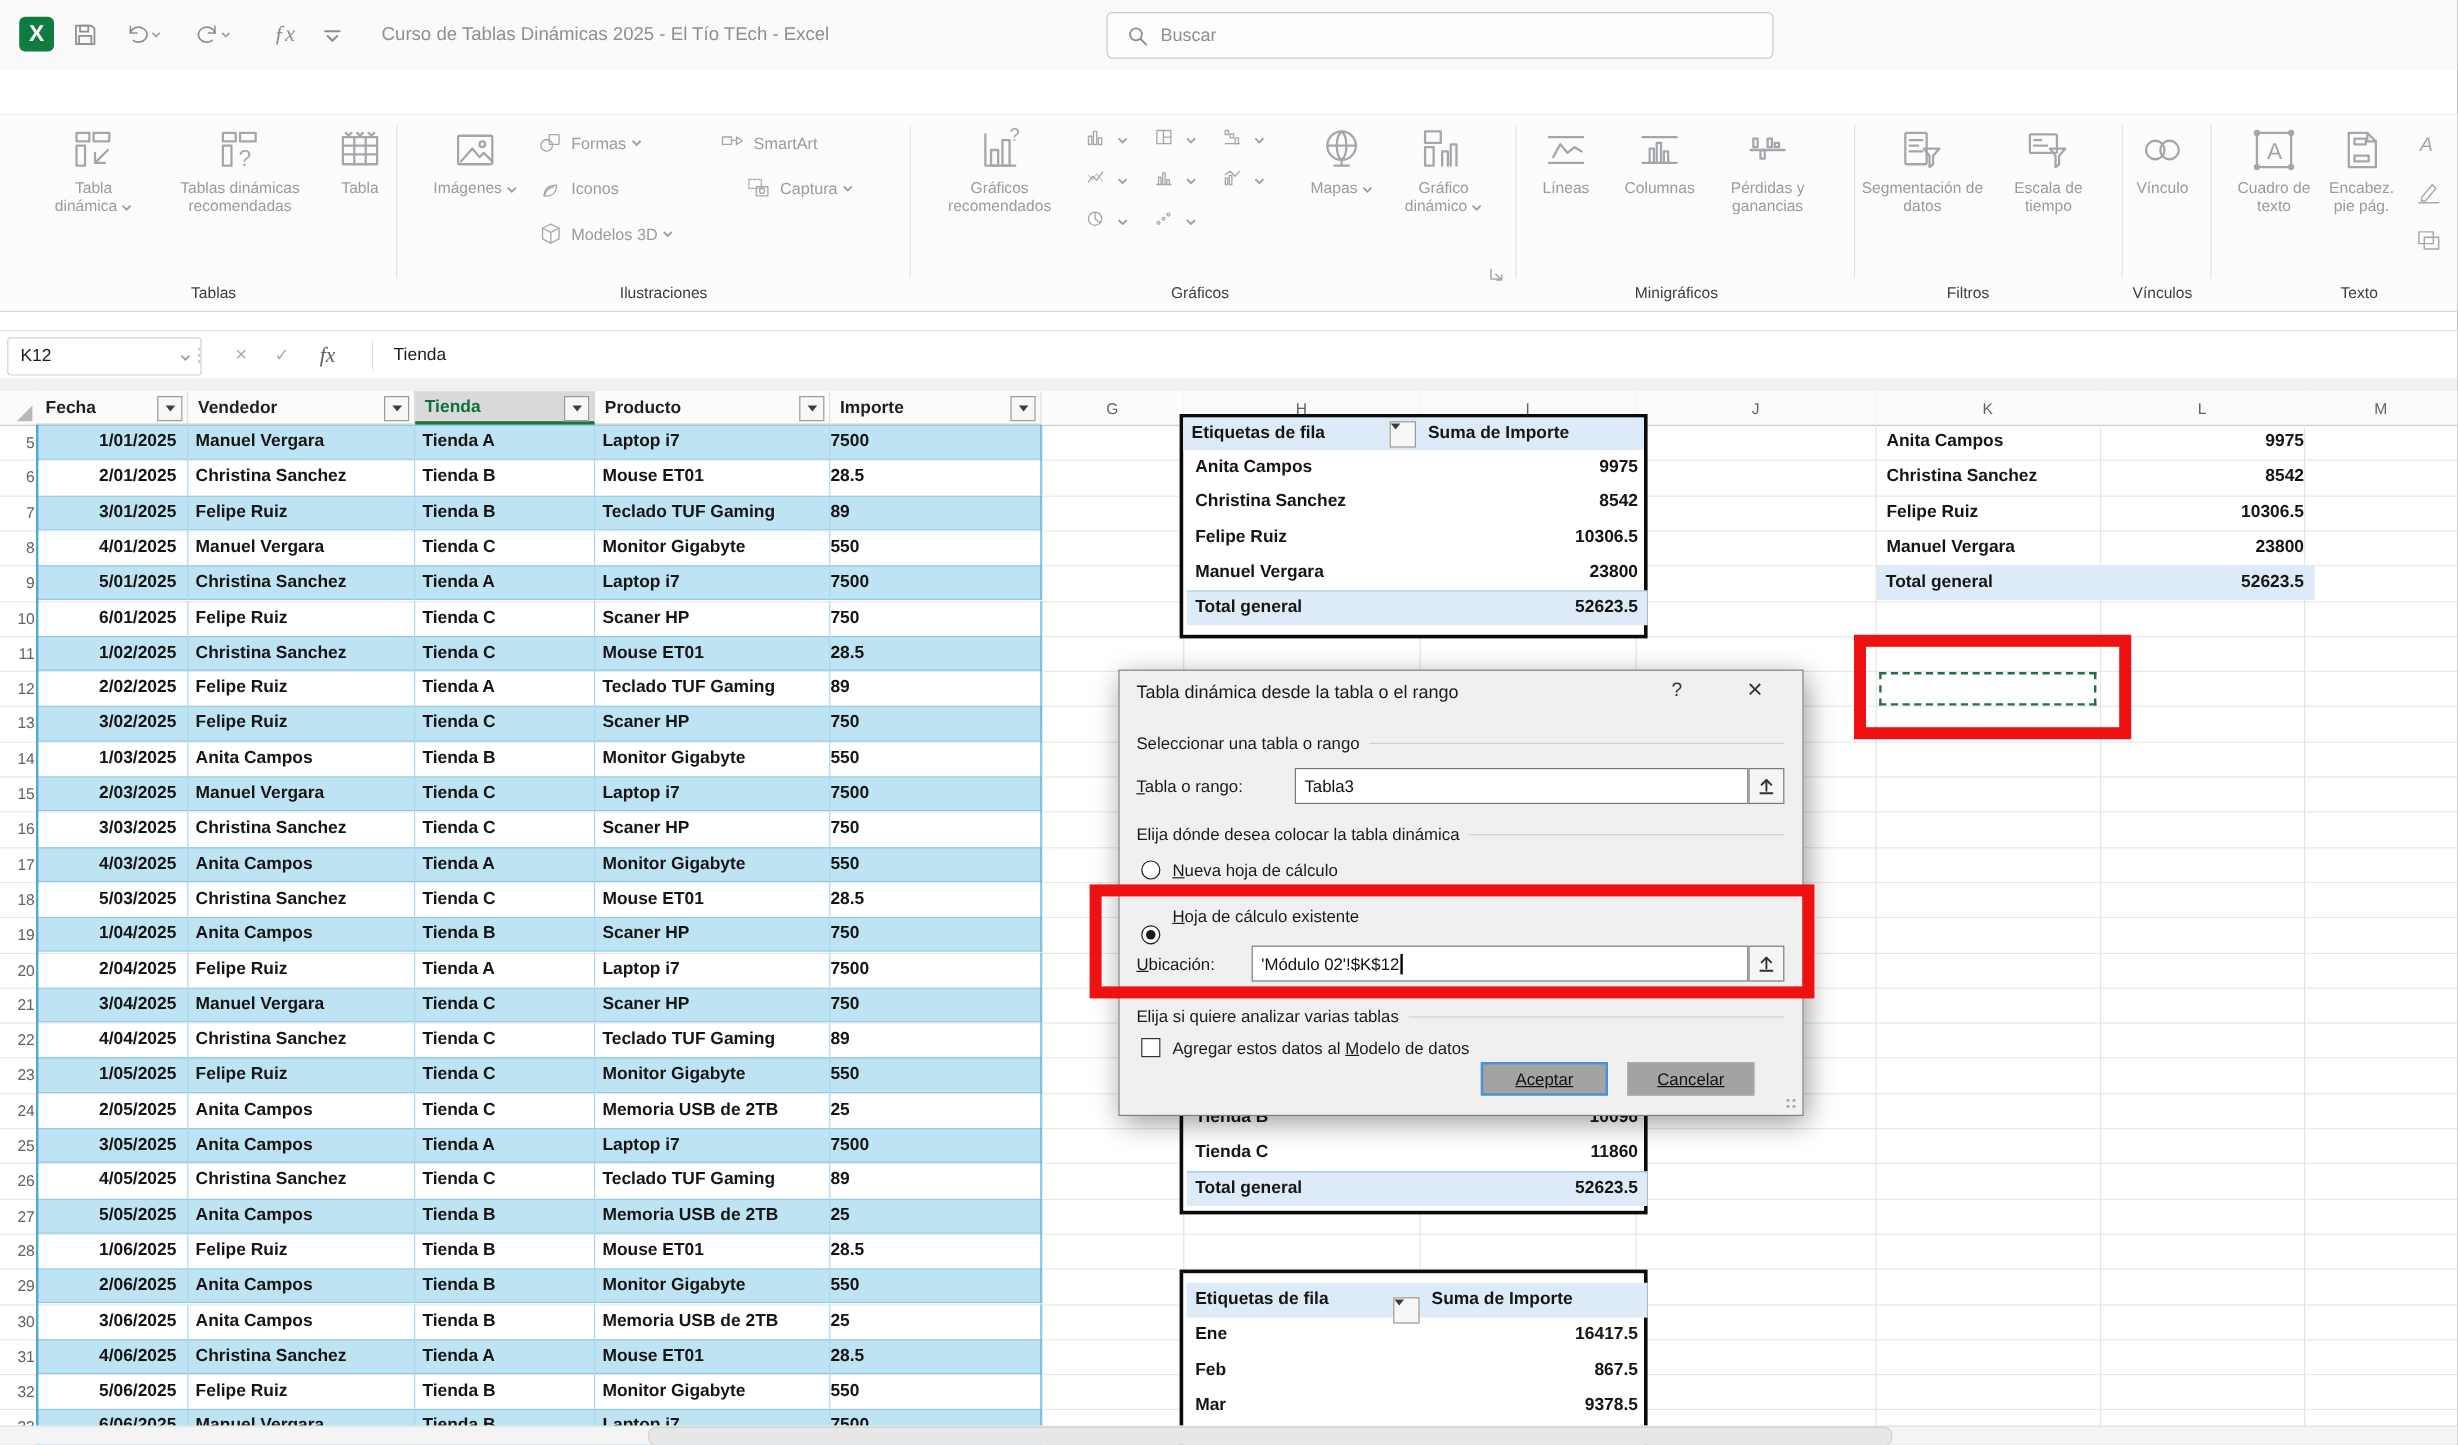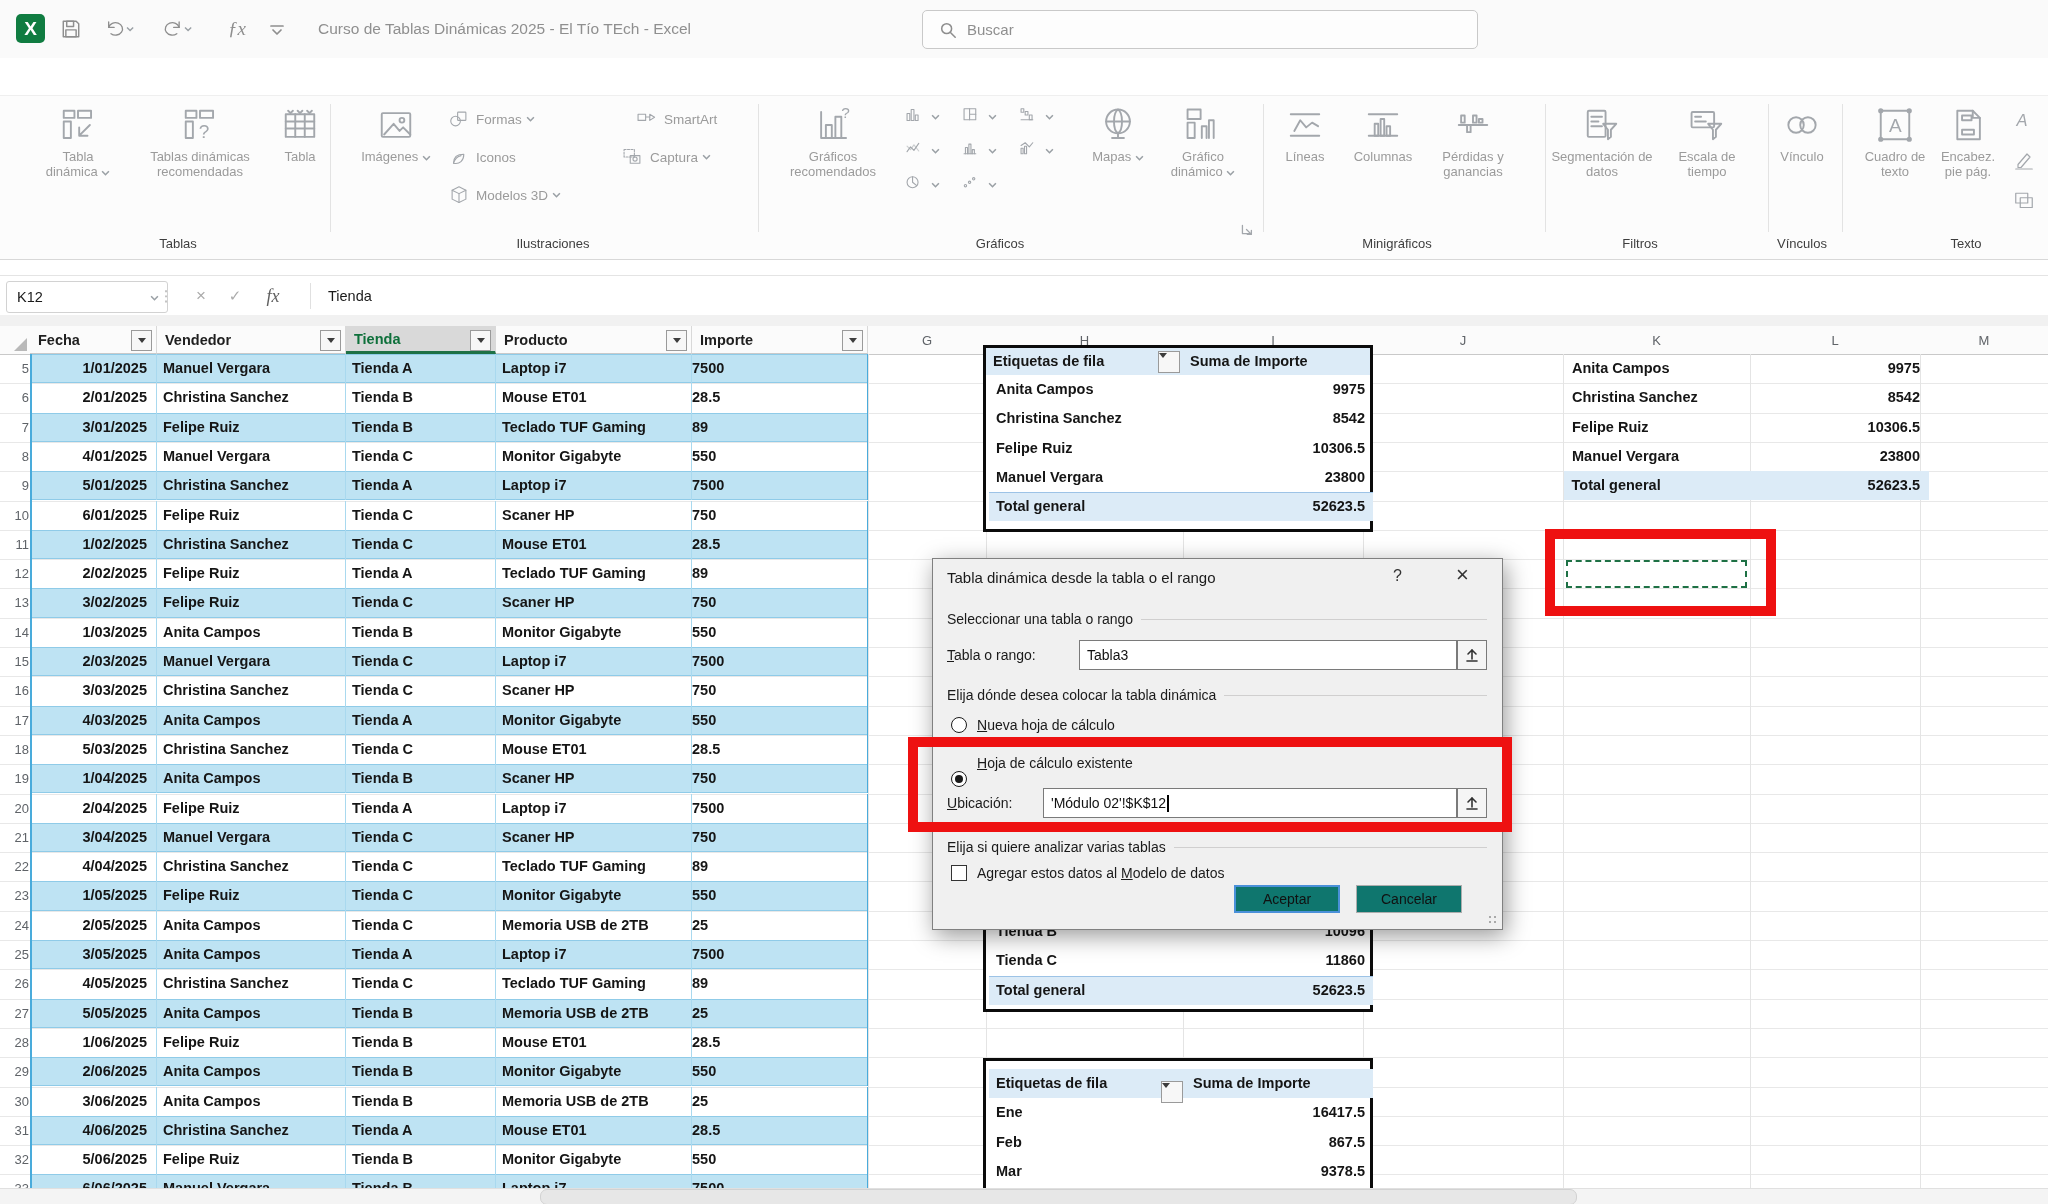--- a/index.html
+++ b/index.html
@@ -90,21 +90,21 @@
   .dlg-x{font-size:22px;color:#333;}
   .dsec{display:flex;align-items:center;font-size:14px;color:#1a1a1a;}
   .dsec .rule{flex:1;height:1px;background:#D0CFCF;margin-left:8px;}
   .dinput{background:#fff;border:1px solid #7A7A7A;box-sizing:border-box;display:flex;align-items:center;
           padding-left:7px;font-size:14px;color:#111;}
   .rngbtn{width:30px;height:30px;background:#F5F5F5;border:1px solid #7A7A7A;box-sizing:border-box;
           display:flex;align-items:center;justify-content:center;}
   .radio{width:16px;height:16px;border:1px solid #1a1a1a;border-radius:50%;background:#fff;box-sizing:border-box;position:relative;}
   .radio.sel:after{content:"";position:absolute;left:3px;top:3px;width:8px;height:8px;border-radius:50%;background:#1a1a1a;}
   .cbox{width:16px;height:16px;border:1px solid #333;background:#fff;box-sizing:border-box;}
-  .dbtn{height:28px;background:#0f766e;display:flex;align-items:center;justify-content:center;font-size:14px;color:#111;box-sizing:border-box;}
+  .dbtn{height:28px;background:#a3a3a3;display:flex;align-items:center;justify-content:center;font-size:14px;color:#111;box-sizing:border-box;text-decoration:underline;}
   #btn-ok{border:2px solid #4A90D9;}
   #btn-cancel{border:1px solid #ADADAD;}
   .caret{display:inline-block;width:1.5px;height:17px;background:#000;vertical-align:middle;margin-left:1px;}
   .grip{right:4px;bottom:4px;width:10px;height:10px;
         background:radial-gradient(circle at 2px 2px,#A9A9A9 1.2px,transparent 1.3px) 0 0/5px 5px;}
   u{text-decoration:underline;}
 </style>
 </head>
 <body>
 
@@ -212,21 +212,21 @@
           <path d="M8 25c2-6 6-10 11-11"></path>
         </svg>
         <span>Iconos</span>
       </div>
       <div class="rsmall abs" style="left:448px;top:88px"><svg class="ic" width="22" height="22" viewBox="0 0 32 32">
           <path d="M16 4l10 5v13l-10 5-10-5V9z"></path>
           <path d="M6 9l10 5 10-5M16 14v13"></path>
         </svg><span>Modelos 3D</span>&nbsp;<svg class="chev" viewBox="0 0 8 5">
           <path d="M1 1l3 3 3-3"></path>
         </svg></div>
-      <div class="rsmall abs" style="left:636px;top:12px">
+      <div class="rsmall abs" style="left:600px;top:12px">
         <svg class="ic" width="22" height="22" viewBox="0 0 32 32">
           <rect x="3" y="9" width="11" height="9"></rect>
           <path d="M15 13h5"></path>
           <path d="M20 9l7 4.5-7 4.5z"></path>
         </svg>
         <span>SmartArt</span>
       </div>
       <div class="rsmall abs" style="left:622px;top:50px"><svg class="ic" width="22" height="22" viewBox="0 0 32 32">
           <rect x="3" y="5" width="15" height="11" stroke-dasharray="3 2"></rect>
           <rect x="12" y="14" width="14" height="11"></rect>

